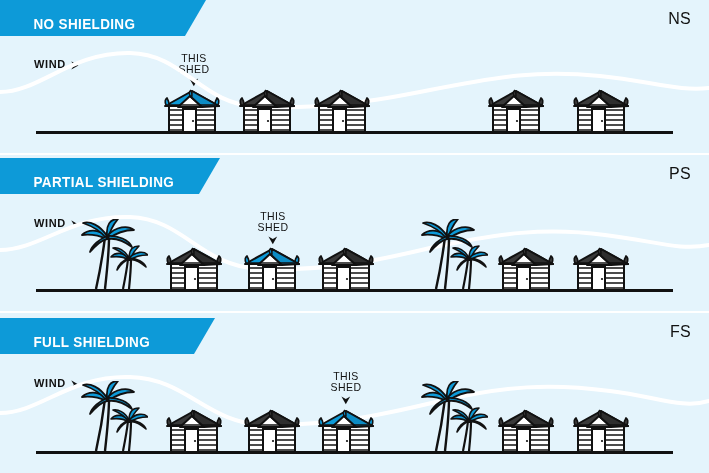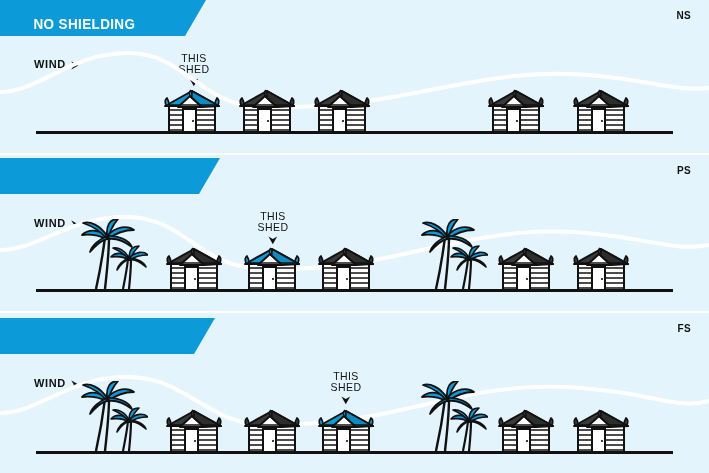--- a/index.html
+++ b/index.html
@@ -44,22 +44,22 @@
     letter-spacing:0.4px;
     padding-left:36px;
     white-space:nowrap;
     font-stretch:condensed;
     transform:scaleX(0.93);
     transform-origin:left center;
   }
   .abbr{
     position:absolute;
     right:18px;top:10px;
-    font-size:10px;
-    font-weight:bold;
+    font-size:16px;
+    font-weight:normal;
     color:#111111;
     letter-spacing:0.3px;
   }
   .wind-label{
     position:absolute;
     font-size:11px;
     font-weight:bold;
     color:#111111;
     letter-spacing:0.6px;
     white-space:nowrap;
@@ -252,20 +252,23 @@
   </svg></div>
       </div>
   </div>
 
   <div class="divider" style="top:153px;"></div>
 
   <div class="section" id="sec1">
     <svg class="banner-svg obj" width="240" height="36" style="left:0;top:3px;">
       <polygon points="0,0 220,0 199,36 0,36" fill="#0d9ad8"></polygon>
     </svg>
+    <div class="banner" style="background:transparent;width:220px;top:3px;">
+      <span class="banner-label">PARTIAL SHIELDING</span>
+    </div>
     <div class="abbr">PS</div>
 
     <div class="wind-label" style="left:34px;top:62px;">
       <span>WIND</span><span class="wind-arrow">⮞</span>
     </div>
 
     <div class="shed-label" style="left:243px;top:56px;width:60px;">
       <span>THIS</span><br>
       <span>SHED</span>
       <span class="dn">⮟</span>
@@ -463,20 +466,23 @@
   </svg></div>
       </div>
   </div>
 
   <div class="divider" style="top:311px;"></div>
 
   <div class="section" id="sec2">
     <svg class="banner-svg obj" width="240" height="36" style="left:0;top:5px;">
       <polygon points="0,0 215,0 194,36 0,36" fill="#0d9ad8"></polygon>
     </svg>
+    <div class="banner" style="background:transparent;width:215px;top:5px;">
+      <span class="banner-label">FULL SHIELDING</span>
+    </div>
     <div class="abbr">FS</div>
 
     <div class="wind-label" style="left:34px;top:64px;">
       <span>WIND</span><span class="wind-arrow">⮞</span>
     </div>
 
     <div class="shed-label" style="left:316px;top:58px;width:60px;">
       <span>THIS</span><br>
       <span>SHED</span>
       <span class="dn">⮟</span>

